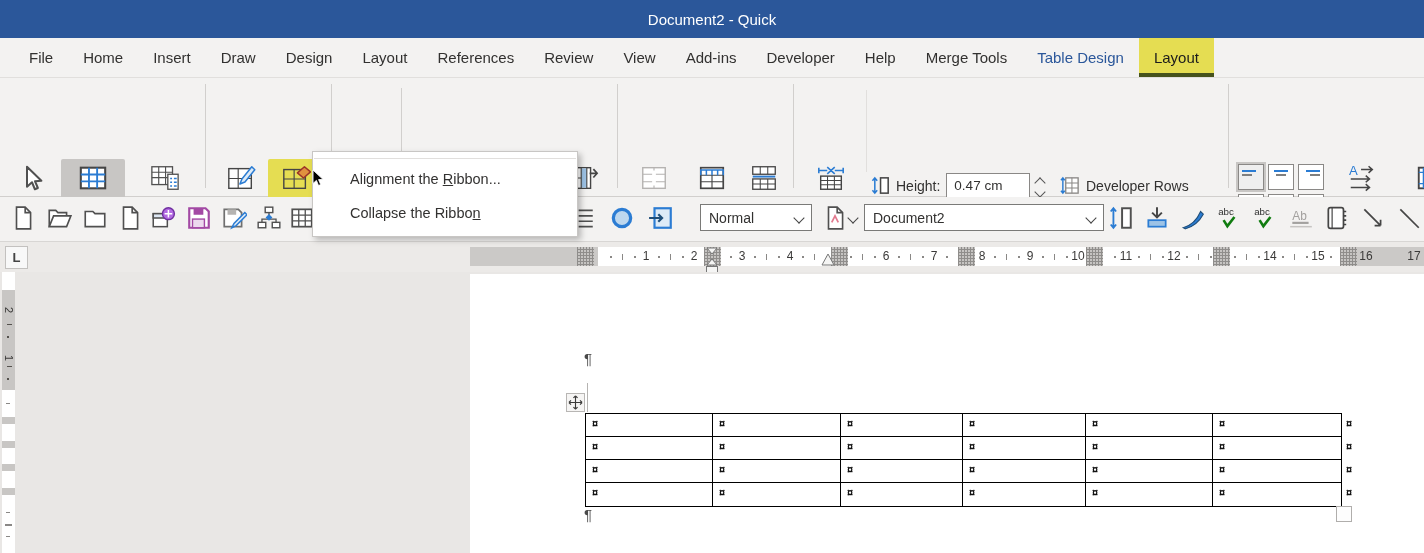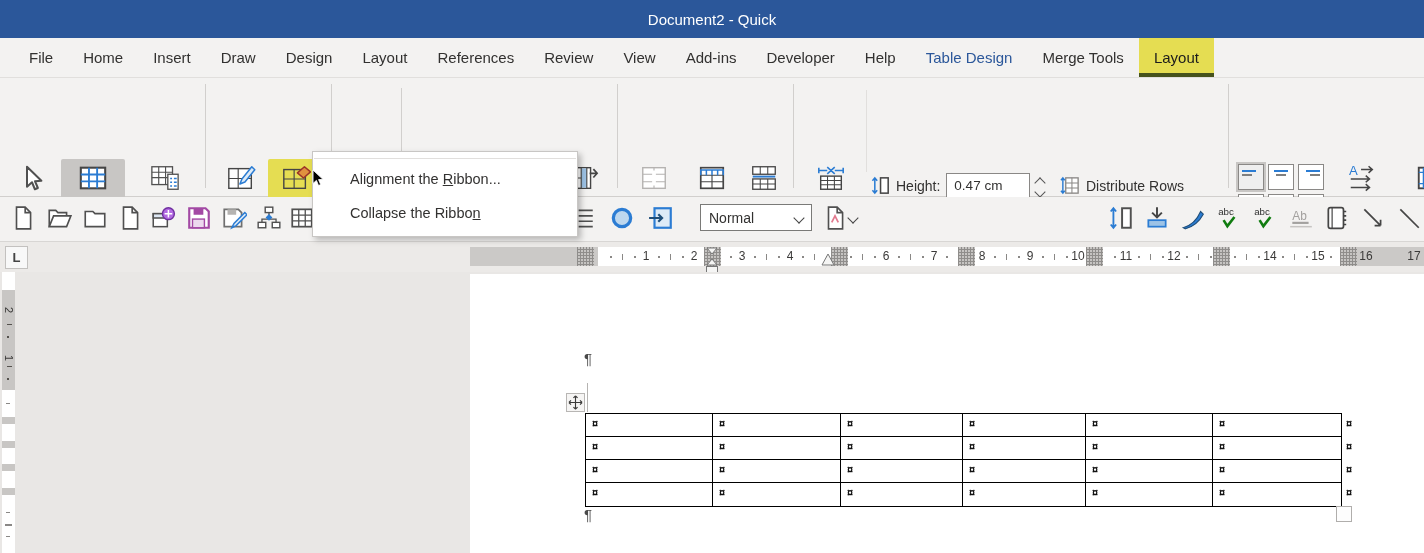--- a/index.html
+++ b/index.html
@@ -104,22 +104,22 @@
       <div class="tab">Insert</div>
       <div class="tab">Draw</div>
       <div class="tab">Design</div>
       <div class="tab">Layout</div>
       <div class="tab">References</div>
       <div class="tab">Review</div>
       <div class="tab">View</div>
       <div class="tab">Add-ins</div>
       <div class="tab">Developer</div>
       <div class="tab">Help</div>
+      <div class="tab">Merge Tools</div>
       <div class="tab accent">Table Design</div>
-      <div class="tab">Merge Tools</div>
       <div class="tab active">Layout</div>
     </div>
 
   <div class="ribbon">
 
     <div class="bigbtn" style="left:6px;width:52px">
       <span class="bicon">
         <svg viewBox="0 0 24 24">
             <path d="M8 3 L8 19 L12 15.4 L14.3 21 L16.7 20 L14.4 14.6 L19.5 14.2 Z" fill="#fff" stroke="#505050" stroke-width="1.6" stroke-linejoin="round"></path>
           </svg>
@@ -313,21 +313,21 @@
         </span>
     </div>
     <div class="smallrow" style="left:1060px;top:97px">
       <span>
         <svg viewBox="0 0 22 22" width="21" height="21">
             <rect x="6" y="3" width="13" height="16" fill="#fff" stroke="#8a8886" stroke-width="1.4"></rect>
             <path d="M6 8.3h13M6 13.6h13M12.5 3v16" stroke="#8a8886" stroke-width="1.1"></path>
             <path d="M3 3v16M1 5.5 3 3l2 2.5M1 16.5 3 19l2-2.5" stroke="#2b7cd3" stroke-width="1.5" fill="none"></path>
           </svg>
       </span>
-      <span class="flabel" style="margin-left:5px">Distribute Rows</span>
+      <span class="flabel" style="margin-left:5px">Developer Rows</span>
     </div>
     <div class="smallrow" style="left:1060px;top:139px">
       <span>
         <svg viewBox="0 0 22 22" width="21" height="21">
             <rect x="3" y="6" width="16" height="13" fill="#fff" stroke="#8a8886" stroke-width="1.4"></rect>
             <path d="M8.3 6v13M13.6 6v13M3 12.5h16" stroke="#8a8886" stroke-width="1.1"></path>
             <path d="M3 3h16" stroke="#2b7cd3" stroke-width="1.5"></path>
           </svg>
       </span>
       <span class="flabel" style="margin-left:5px">Distribute Columns</span>
@@ -394,20 +394,24 @@
       </div>
       <div class="alcell" style="left: 1298px; top: 146px;">
         <div class="b" style="top: 16px; width: 14px; left: 7px;"></div>
         <div class="b" style="top: 20px; width: 10px; left: 11px; background: rgb(127, 127, 127);"></div>
       </div>
     </div>
 
   <div class="toolbar" id="toolbar">
     <div class="combo" style="left:700px;width:112px">
       <span class="cv">Normal</span>
+      <span class="chev"></span>
+    </div>
+    <div class="combo" style="left:864px;width:240px">
+      <span class="cv">Document2</span>
       <span class="chev"></span>
     </div>
   <span class="tbico" style="left: 10px;">
         <svg viewBox="0 0 24 24">
           <path d="M6 2h8l5 5v15H6z" fill="#fff" stroke="#505050" stroke-width="1.5"></path>
           <path d="M14 2v5h5" fill="none" stroke="#505050" stroke-width="1.5"></path>
         </svg>
       </span>
       <span class="tbico" style="left: 46px;">
         <svg viewBox="0 0 24 24">

